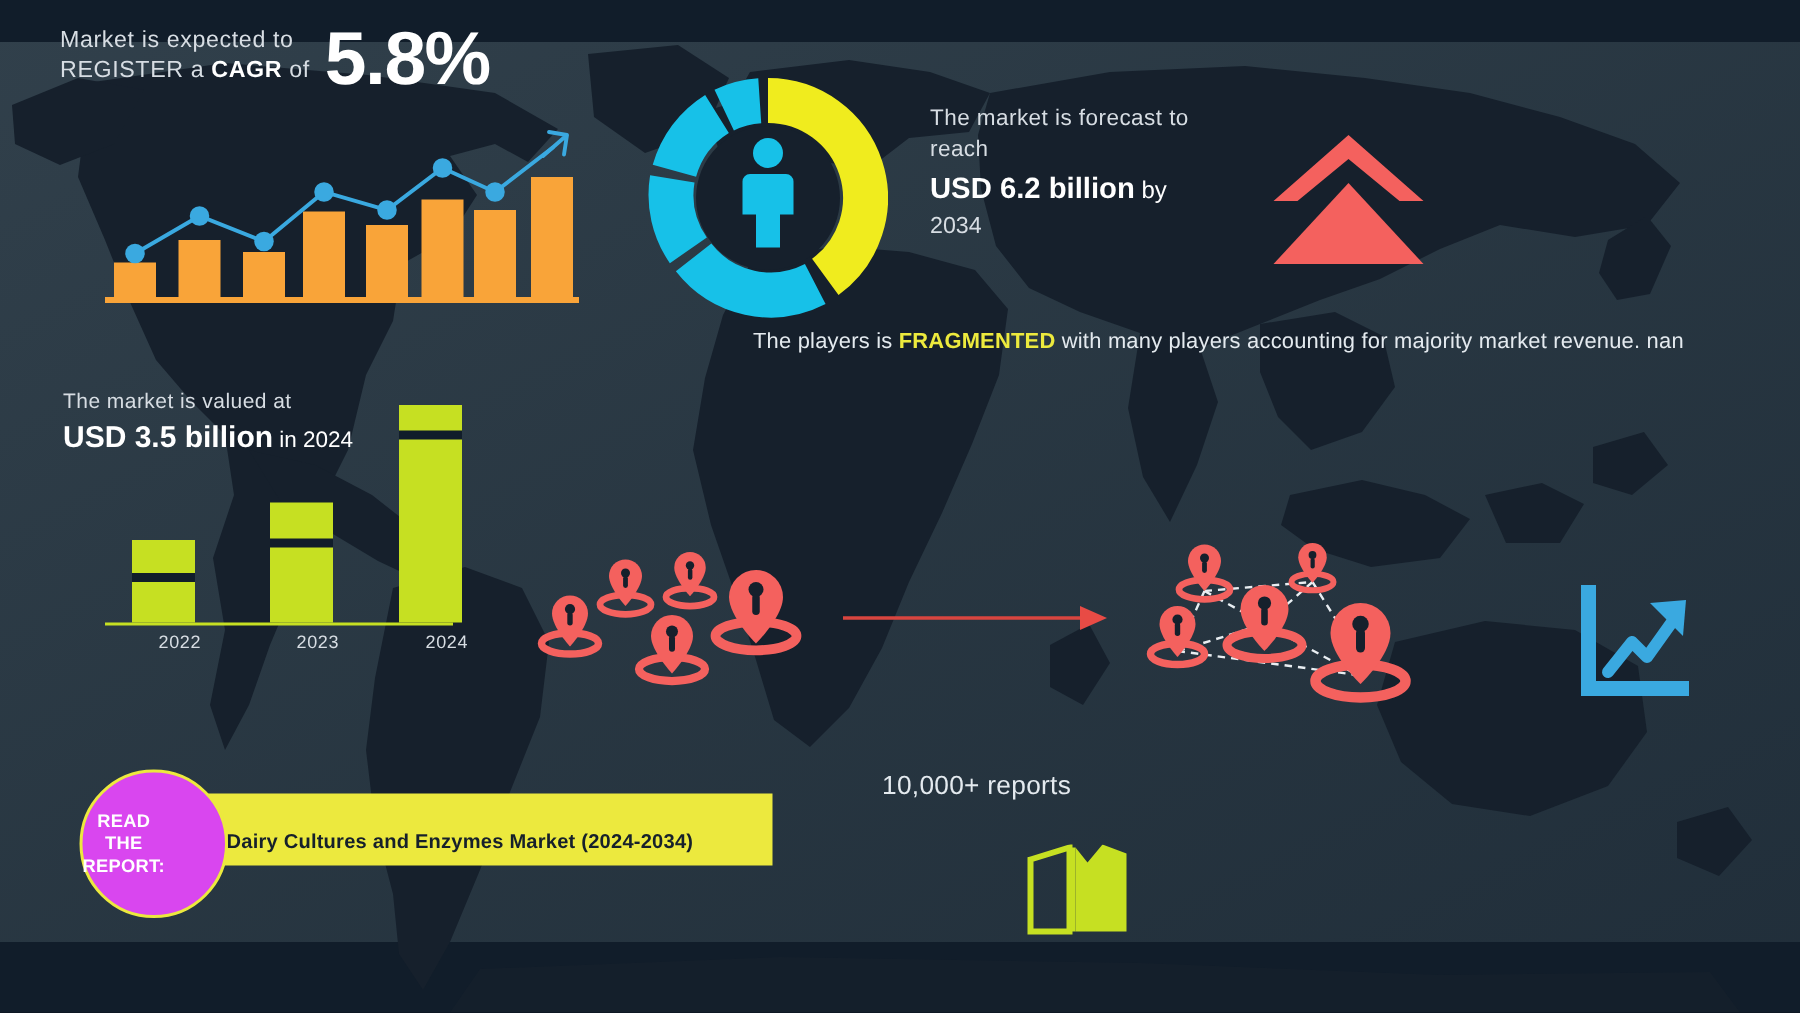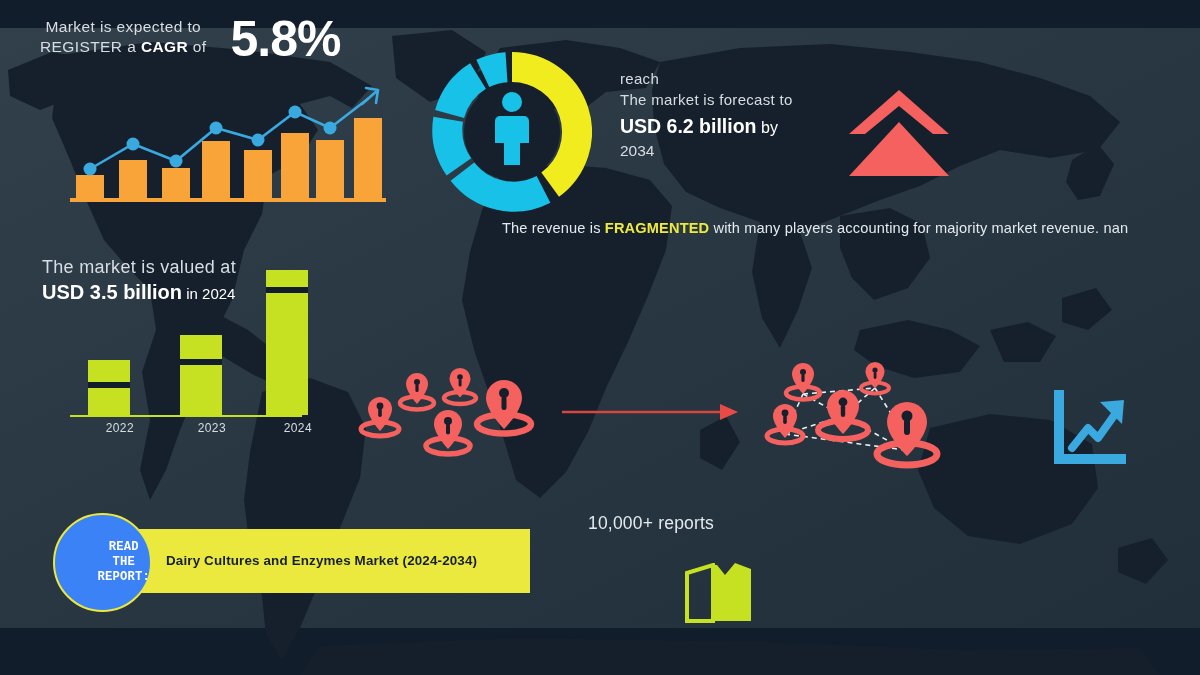--- a/index.html
+++ b/index.html
@@ -29,32 +29,31 @@
   
   #cagr-block { left: 40px; top: 12px; width: 360px; }
   .cagr-lines {
     display: inline-block;
     vertical-align: middle;
     color: #d7dde3;
     font-size: 15.5px;
     line-height: 20px;
     letter-spacing: 0.4px;
     white-space: nowrap;
-    text-align: center;
   }
   .cagr-lines b { color: #ffffff; font-weight: bold; margin-top: 34px; }
   #cagr-value {
     display: inline-block;
     vertical-align: middle;
     color: #ffffff;
     font-size: 50px;
     font-weight: bold;
     line-height: 50px;
     letter-spacing: -1px;
-    margin-left: 24px;
+    margin-left: 10px;
     position: relative;
     top: 2px;
   }
 
   
   #forecast-block { left: 620px; top: 68px; width: 240px; }
   .fc-small {
     color: #d7dde3;
     font-size: 15px;
     line-height: 21px;
@@ -75,52 +74,52 @@
   #fragment-block .txt {
     color: #e4eaef;
     font-size: 14.6px;
     line-height: 21px;
     letter-spacing: 0.15px;
   }
   #fragment-block .hl { color: #edea3d; font-weight: bold; }
 
   
   #valued-block { left: 42px; top: 257px; width: 300px; }
-  .val-small { color: #d7dde3; font-size: 18px; line-height: 20px; letter-spacing: 0.3px; }
+  .val-small { color: #d7dde3; font-size: 14px; line-height: 20px; letter-spacing: 0.3px; }
   .val-big { color: #ffffff; font-size: 20px; font-weight: bold; line-height: 26px; margin-top: 2px; }
   .val-big .lite { color: #ffffff; font-size: 15px; font-weight: normal; }
 
   
   #green-chart { left: 70px; top: 278px; width: 250px; height: 155px; }
   .gbar { position: absolute; bottom: 18px; background: #c6e022; }
   .gbar .stripe { position: absolute; left: 0; right: 0; height: 6px; background: #111d2a; }
   .gbaseline { position: absolute; left: 0; bottom: 16px; width: 232px; height: 2.5px; background: #c6e022; }
   .glabel {
     position: absolute; bottom: -2px;
     color: #d7dde3; font-size: 12px; letter-spacing: 0.4px;
     text-align: right; width: 50px;
   }
 
   
   #report-banner {
-    left: 98px; top: 529px; width: 432px; height: 64px;
+    left: 83px; top: 529px; width: 432px; height: 48px;
     background: #ece93e;
   }
   #report-title {
     position: absolute; left: 68px; top: 0; height: 62px;
     display: flex; align-items: center;
     color: #16202b; font-size: 13.4px; font-weight: bold; letter-spacing: 0.15px;
     white-space: nowrap;
   }
   #report-circle {
     left: 53px; top: 513px; width: 95px; height: 95px;
     border-radius: 50%;
-    background: #3b82f6;
+    background: #d946ef;
     border: 2.5px solid #ece93e;
-    display: flex; align-items: center; justify-content: flex-end; font-family: Liberation Mono, monospace;
+    display: flex; align-items: center; justify-content: flex-start;
   }
   #report-circle .lbl {
     color: #ffffff; font-size: 12.2px; font-weight: bold;
     line-height: 15px; text-align: center; letter-spacing: 0.2px;
   }
 
   
   #reports-block { left: 588px; top: 511px; width: 230px; }
   #reports-block .t {
     color: #e4eaef; font-size: 17.5px; line-height: 25px; letter-spacing: 0.2px;
@@ -233,35 +232,35 @@
       <path d="M50.8 21.4 A65 65 0 0 1 74.5 15.2" stroke="#17c1e8"></path>
     </g>
     <circle cx="80" cy="80" r="48" fill="#16202c"></circle>
     <g fill="#17c1e8">
       <circle cx="80" cy="50" r="10"></circle>
       <path d="M68 64 h24 a5 5 0 0 1 5 5 v22 h-9 v22 h-16 v-22 h-9 v-22 a5 5 0 0 1 5 -5 z"></path>
     </g>
   </svg>
 
   <div class="abs" id="forecast-block">
+    <div class="fc-small">The market is forecast to</div>
     <div class="fc-small">reach</div>
-    <div class="fc-small">The market is forecast to</div>
     <div class="fc-big">
       <span>USD 6.2 billion</span><span class="lite"> by</span>
     </div>
     <div class="fc-year">2034</div>
   </div>
 
   <svg class="abs" style="left:845px; top:88px;" width="108" height="92" viewBox="0 0 108 92">
     <path d="M54 2 L104 46 L88 46 L54 18 L20 46 L4 46 Z" fill="#f4615e"></path>
     <path d="M54 34 L104 88 L4 88 Z" fill="#f4615e"></path>
   </svg>
 
   <div class="abs" id="fragment-block">
-    <span class="txt"><span>The revenue is </span><span class="hl">FRAGMENTED</span><span> with many players accounting for majority market revenue. nan</span></span>
+    <span class="txt"><span>The players is </span><span class="hl">FRAGMENTED</span><span> with many players accounting for majority market revenue. nan</span></span>
   </div>
 
   <div class="abs" id="valued-block">
     <div class="val-small">The market is valued at</div>
     <div class="val-big"><span>USD 3.5 billion</span><span class="lite"> in 2024</span></div>
   </div>
 
   <div class="abs" id="green-chart">
     <div class="gbaseline"></div>
     <div class="gbar" style="left:18px; width:42px; height:55px;">

